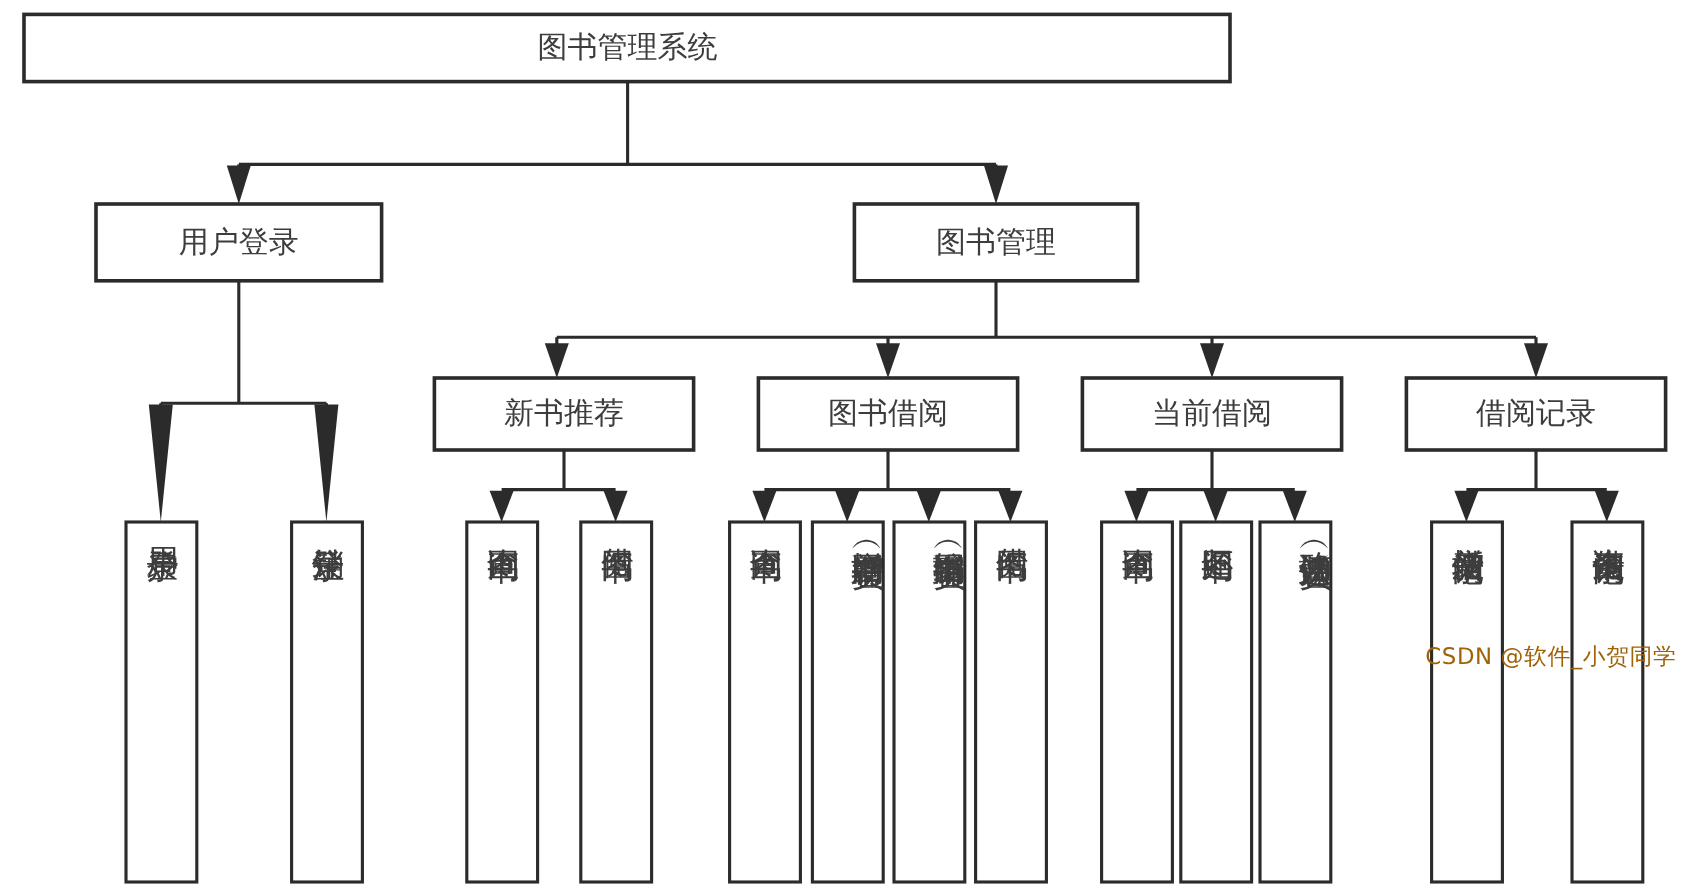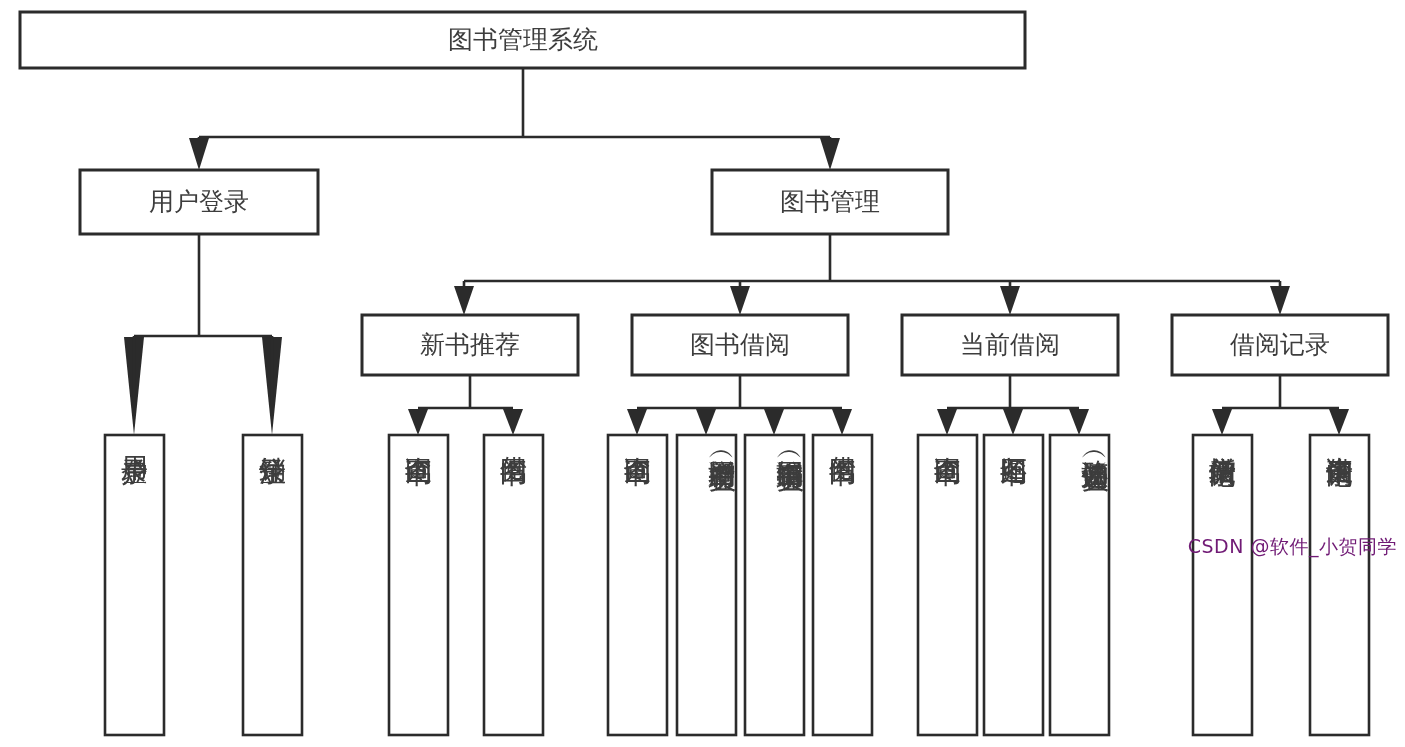--- a/index.html
+++ b/index.html
@@ -66,21 +66,21 @@
     text-align: center;
     display: flex;
     align-items: center;
     justify-content: flex-start;
     pointer-events: none;
   }
   .watermark {
     position: absolute;
     right: 8px;
     bottom: 6px;
-    color: #701a75;
+    color: #a16207;
     font-size: 19px;
     font-family: "DejaVu Sans", "Liberation Sans", sans-serif;
     letter-spacing: 0.5px;
     white-space: nowrap;
   }
 </style>
 </head>
 <body>
 
 <div id="diagram-root">

